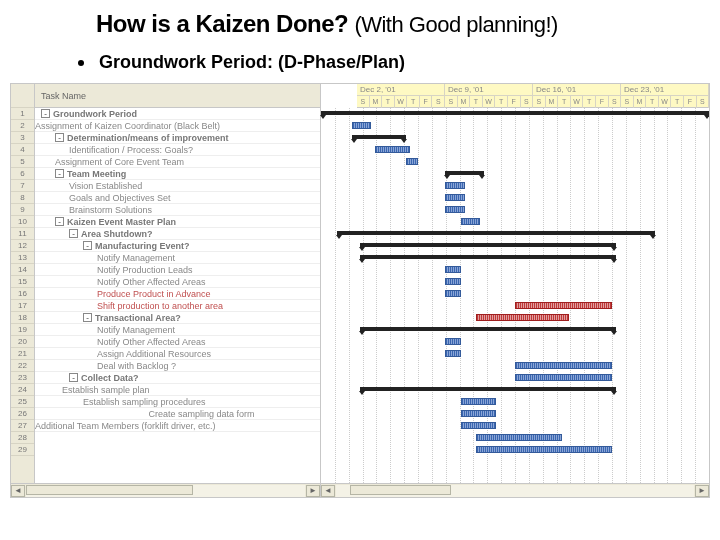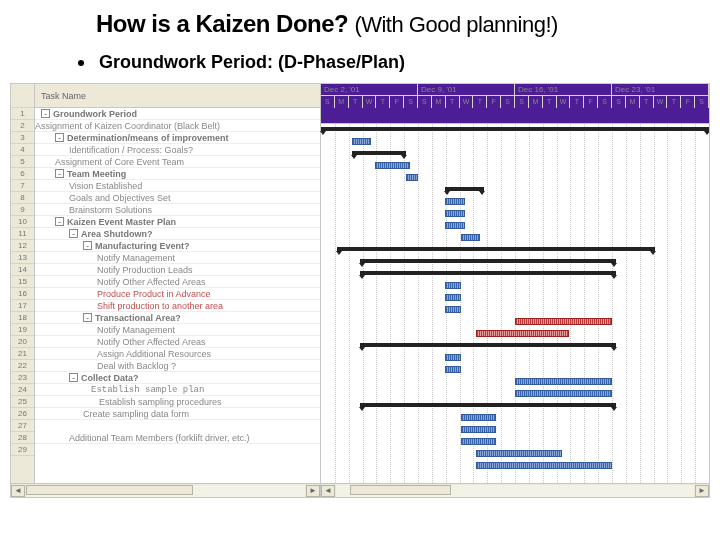--- a/index.html
+++ b/index.html
@@ -99,24 +99,25 @@
     line-height: 7px;
     text-align: center;
   }
   .chart-col {
     flex: 1;
     position: relative;
     font-size: 8px;
     color: #888;
   }
   .chart-hdr {
-    height: 40px;
-    background: #4c1d95;
+    height: 24px;
+    background: #fef9c3;
     border-bottom: 1px solid #c7c7c7;
     position: relative;
+    margin-left: 36px;
   }
   .chart-hdr .weeks {
     display: flex;
     height: 12px;
     border-bottom: 1px solid #d7d4c4;
   }
   .chart-hdr .week {
     flex: 1;
     border-right: 1px solid #d7d4c4;
     padding-left: 3px;
@@ -343,30 +344,30 @@
           <div class="row" style="padding-left: 62px;">
             <span class="txt">Assign Additional Resources</span>
           </div>
           <div class="row" style="padding-left: 62px;">
             <span class="txt">Deal with Backlog ?</span>
           </div>
           <div class="row bold" style="padding-left: 34px;">
             <span class="outline-icon">-</span>
             <span class="txt">Collect Data?</span>
           </div>
-          <div class="row" style="padding-left: 56px; font-family: Liberation Mono, monospace;">
+          <div class="row" style="padding-left: 27px;">
             <span class="txt">Establish sample plan</span>
           </div>
-          <div class="row" style="padding-left: 64px;">
+          <div class="row" style="padding-left: 48px;">
             <span class="txt">Establish sampling procedures</span>
           </div>
-          <div class="row" style="padding-left: 48px;">
+          <div class="row" style="padding-left: 48px; justify-content: center;">
             <span class="txt">Create sampling data form</span>
           </div>
-          <div class="row" style="padding-left: 34px; margin-top: 12px;">
+          <div class="row" style="">
             <span class="txt">Additional Team Members (forklift driver, etc.)</span>
           </div>
         </div>
     </div>
 
     <div class="chart-col">
       <div class="chart-hdr">
         <div class="weeks" id="weeks-row">
             <div class="week">Dec 2, '01</div>
             <div class="week">Dec 9, '01</div>

